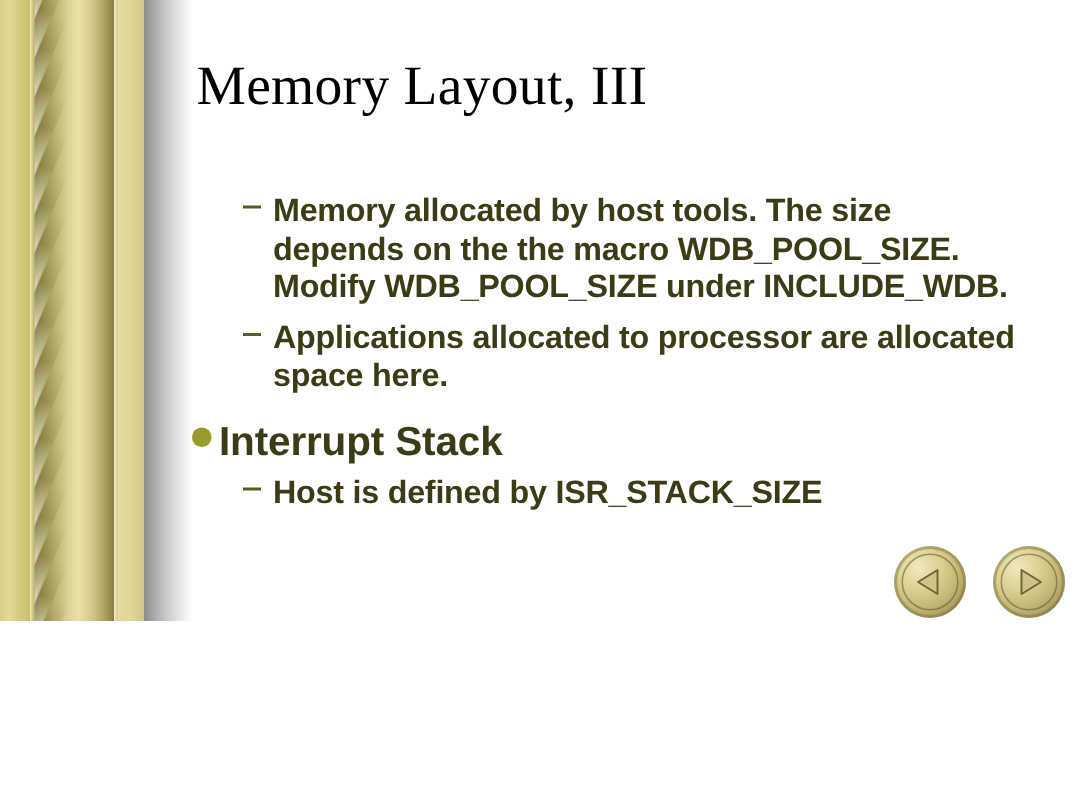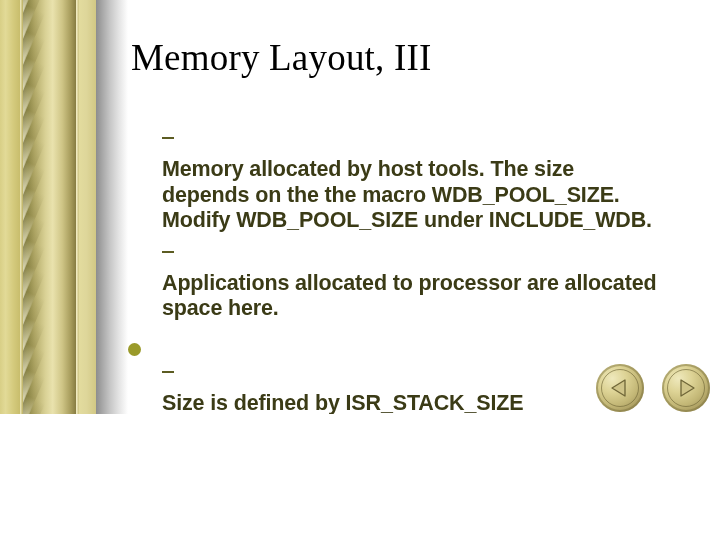--- a/index.html
+++ b/index.html
@@ -129,21 +129,20 @@
     line-height: 32px;
     font-weight: bold;
     color: #3b3b16;
     letter-spacing: -0.1px;
   }
   .lvl2 {
     display: flex;
     align-items: flex-start;
     margin-top: 8px;
     margin-left: 34px;
-    flex-direction: column;
   }
   .lvl2-bullet {
     flex: 0 0 20px;
     width: 20px;
     padding-top: 9px;
   }
   .lvl2-bullet .dash {
     display: block;
     width: 12px;
     height: 2px;
@@ -243,27 +242,28 @@
       <span class="lvl2-bullet">
           <span class="dash"></span>
         </span>
       <span class="lvl2-text">Applications allocated to processor are allocated space here.</span>
     </div>
 
     <div class="lvl1" style="margin-top:14px;">
       <span class="lvl1-bullet">
           <span class="dot"></span>
         </span>
+      <span class="lvl1-text">Interrupt Stack</span>
     </div>
 
     <div class="lvl2 wide">
       <span class="lvl2-bullet">
           <span class="dash"></span>
         </span>
-      <span class="lvl2-text">Size is defined by ISR_STACK_SIZE</span>
+      <span class="lvl2-text">Host is defined by ISR_STACK_SIZE</span>
     </div>
 
   </div>
 
   <div class="nav">
 
     <div class="nav-btn" title="Previous slide">
       <span class="ring"></span>
       <svg width="22" height="22" viewBox="0 0 22 22">
         <polygon points="16,3 16,19 3,11" fill="#cfc488" stroke="#6f6638" stroke-width="1.3" stroke-linejoin="round"></polygon>

